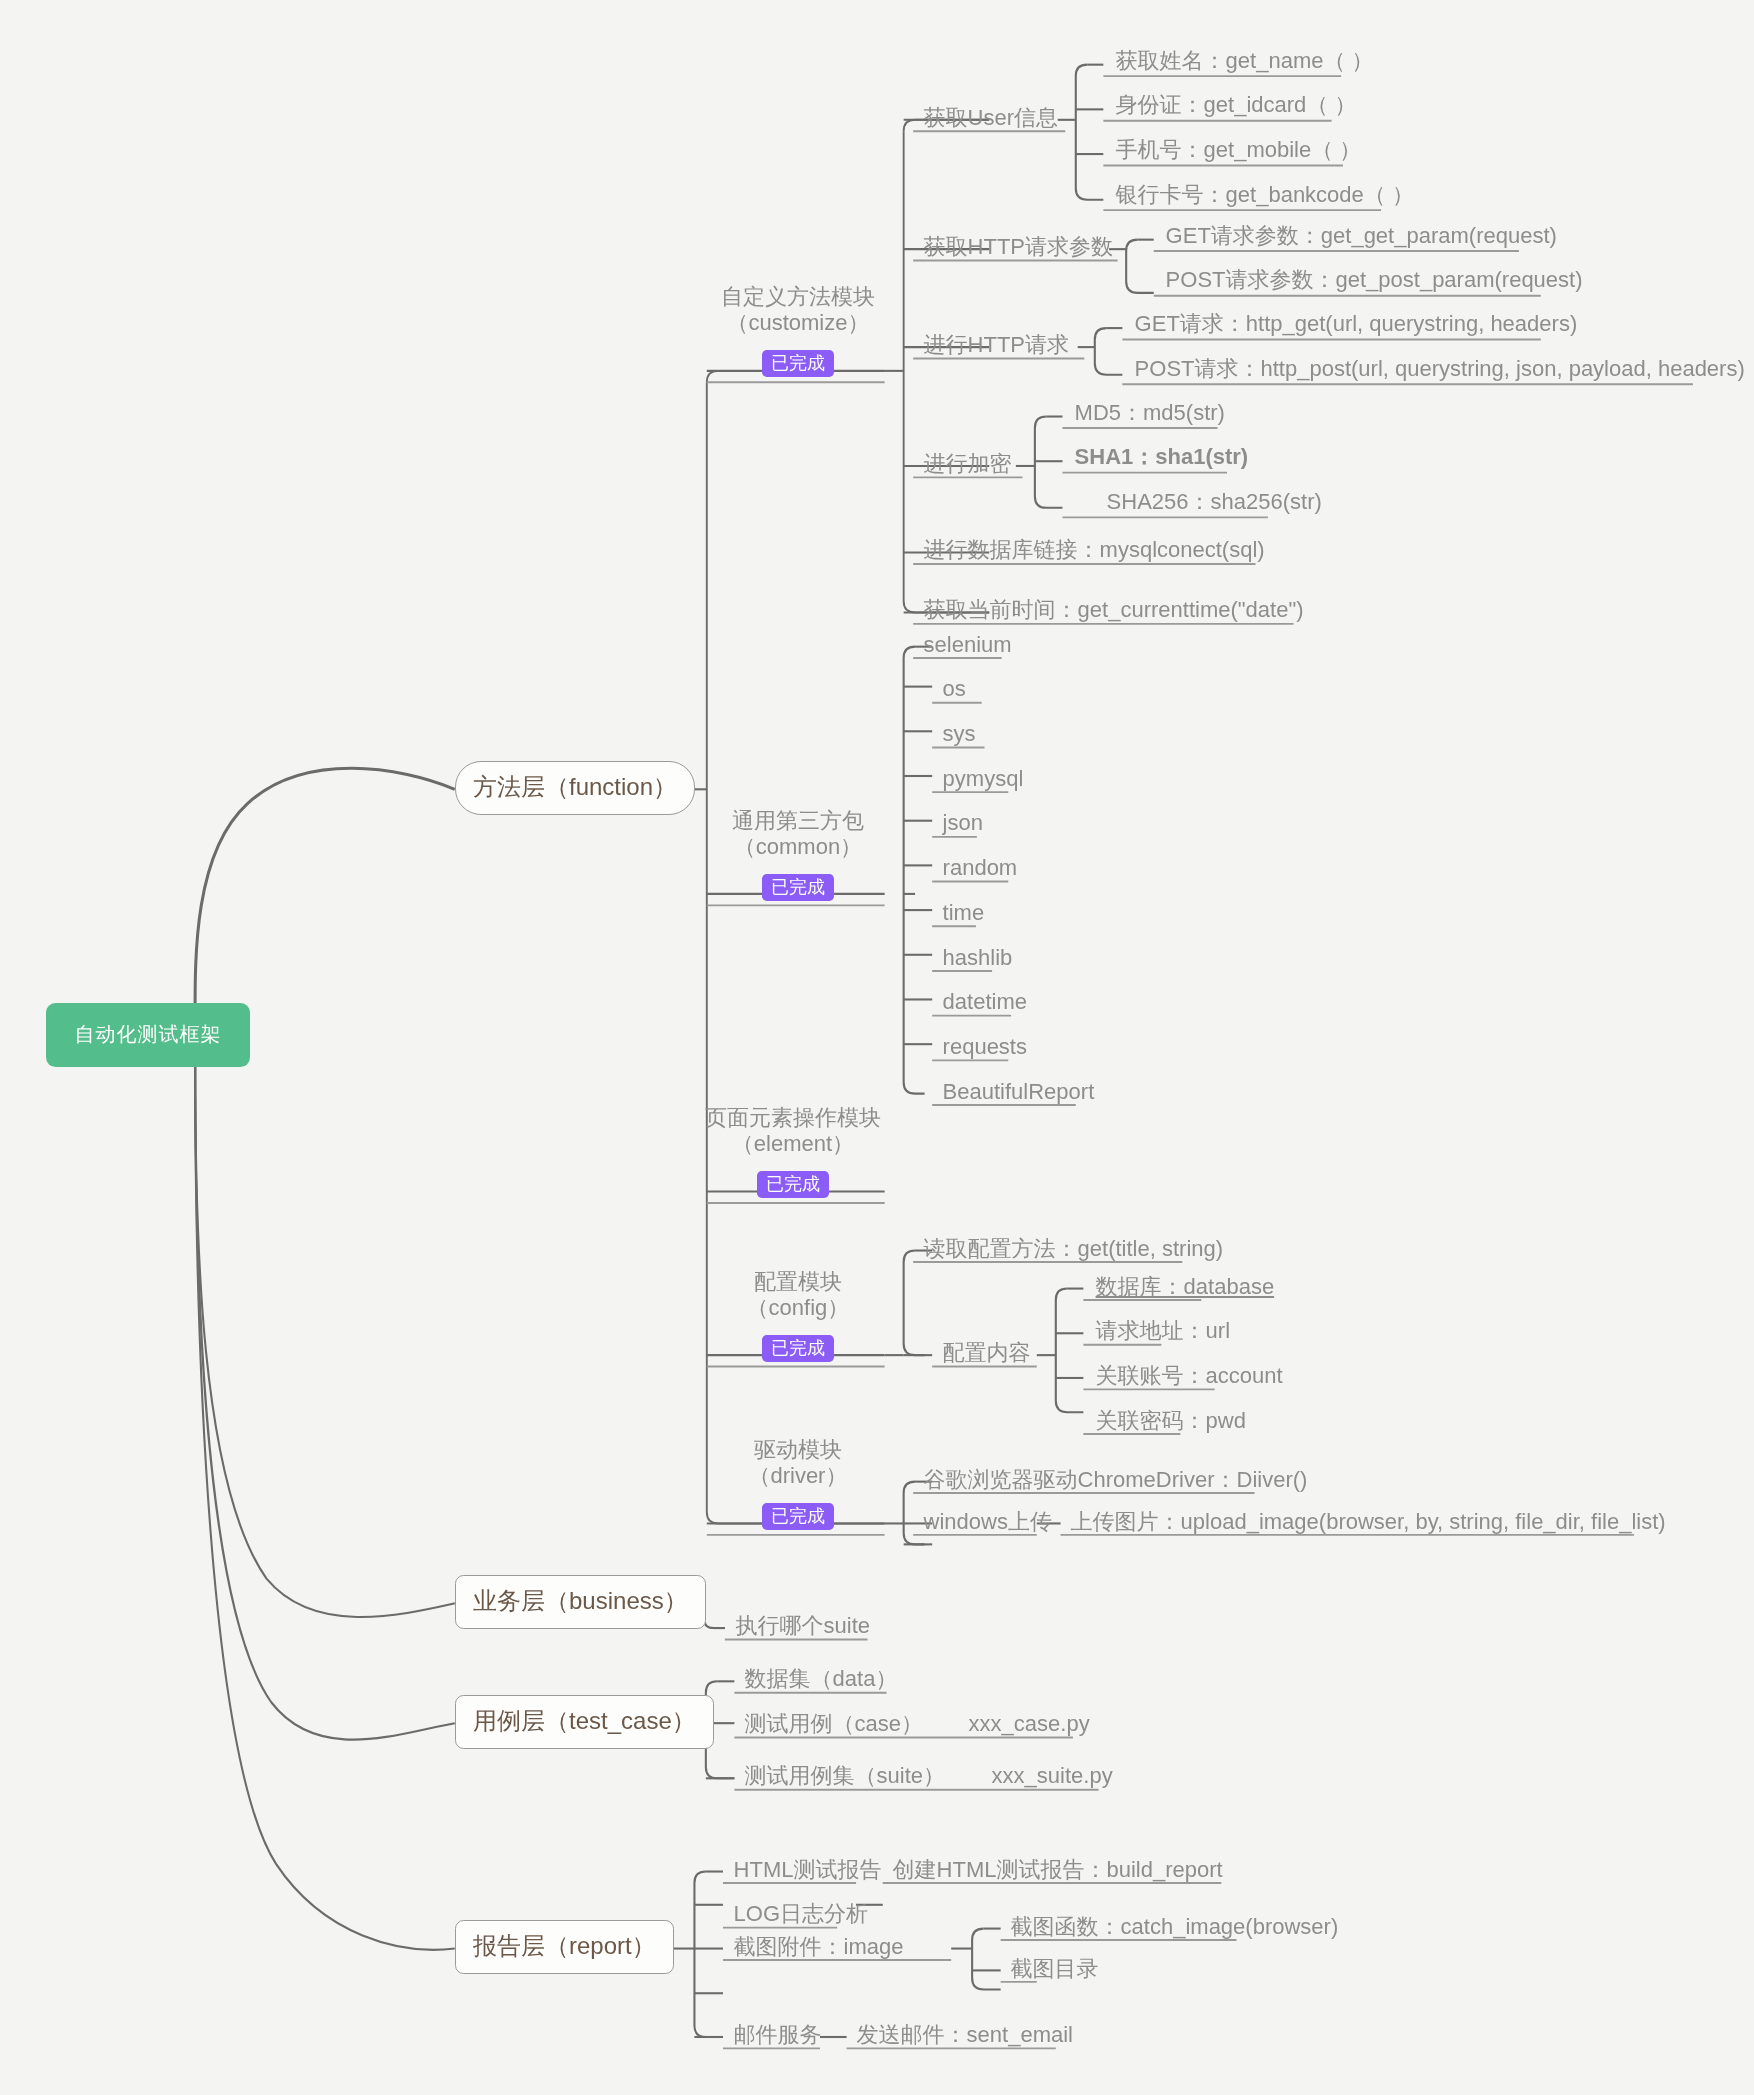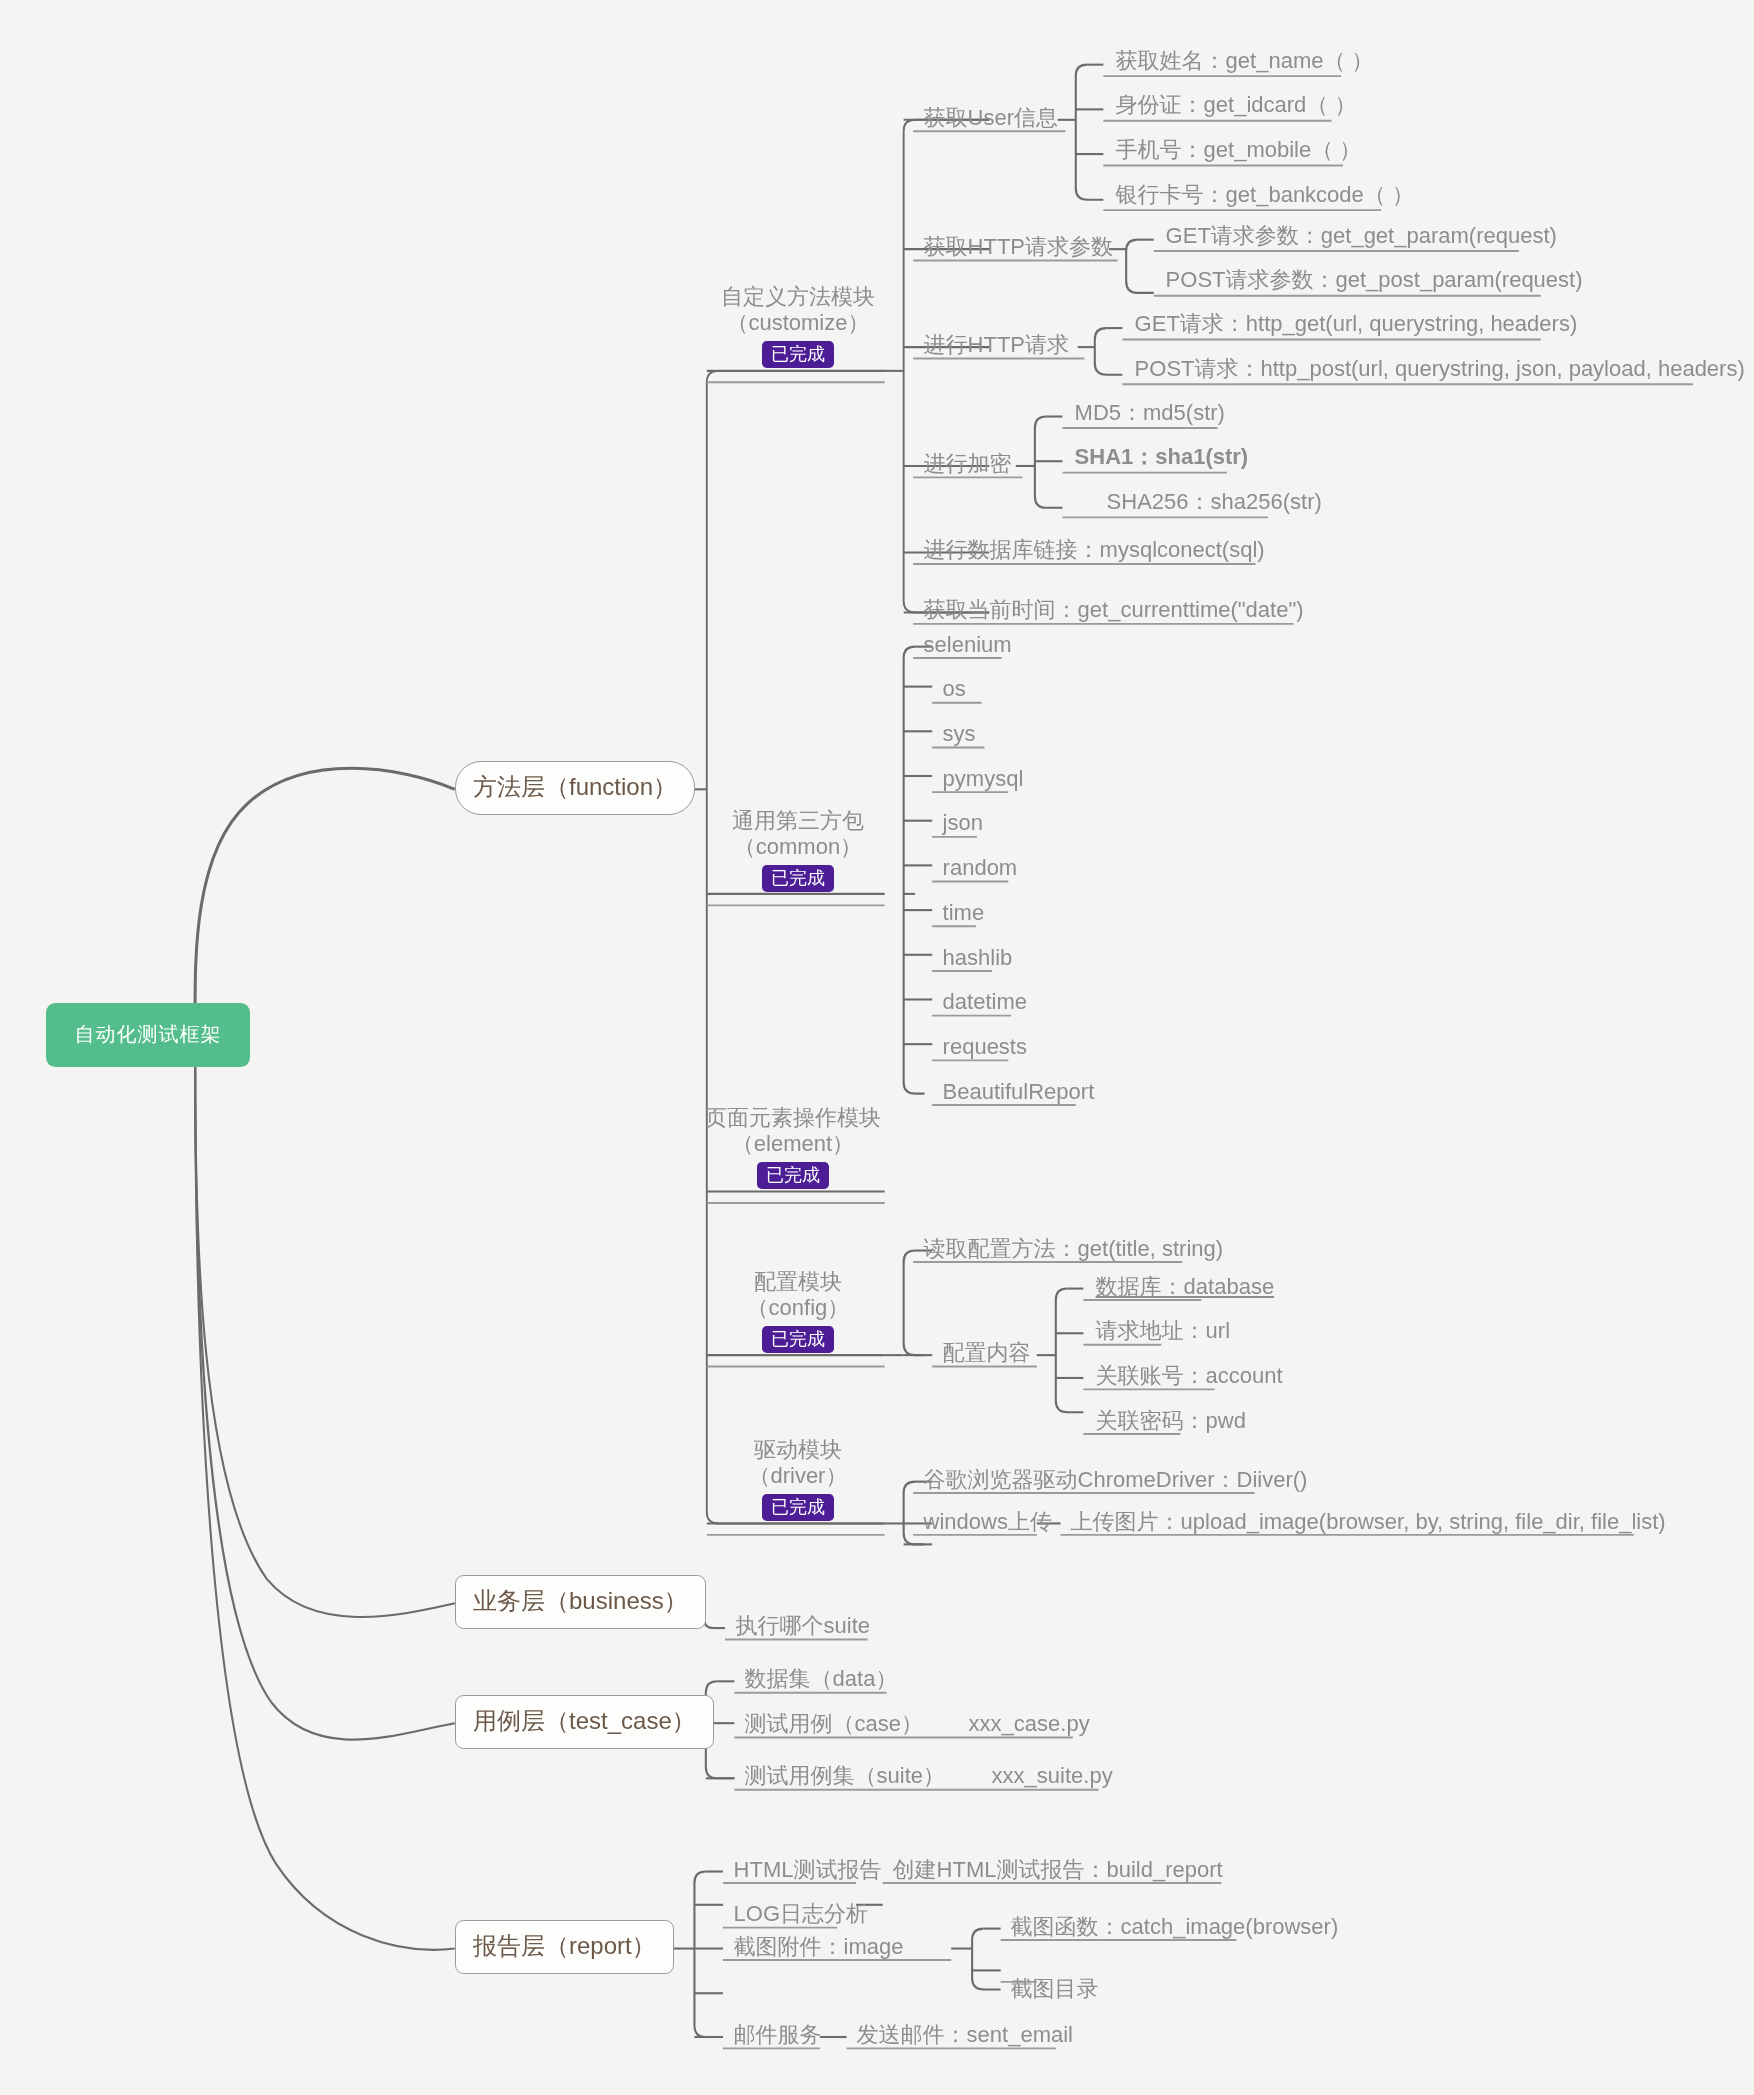--- a/index.html
+++ b/index.html
@@ -41,25 +41,25 @@
     font-size:22px;
     line-height:1.18;
     padding:1.9px 5.7px 3.8px 7.6px;
   }
   .mod{text-align:center;}
   .mod .l1{display:block;}
   .mod .l2{display:block;}
 
   .badge{
     display:inline-block;
-    background:#4c1d95;color:#ffffff;
+    background:#8b5cf6;color:#ffffff;
     border-radius:4.8px;
     font-size:18px;
     padding:2.9px 8.6px 3.8px 8.6px;
-    margin-top:5px;
+    margin-top:14px;
     line-height:1.15;
   }
 </style>
 </head>
 <body>
 
 <div id="canvas">
 
   <svg id="edges" viewBox="0 0 1845 2203">
     <g fill="none" stroke="#6b6b6b" stroke-width="2.2">
@@ -330,18 +330,18 @@
   <div class="node plain" style="left:737px;top:1709px;">测试用例（case）</div>
   <div class="node plain" style="left:961px;top:1709px;">xxx_case.py</div>
   <div class="node plain" style="left:737px;top:1761px;">测试用例集（suite）</div>
   <div class="node plain" style="left:984px;top:1761px;">xxx_suite.py</div>
 
   <div class="node plain" style="left:726px;top:1855px;">HTML测试报告</div>
   <div class="node plain" style="left:885px;top:1855px;">创建HTML测试报告：build_report</div>
   <div class="node plain" style="left:726px;top:1899px;">LOG日志分析</div>
   <div class="node plain" style="left:726px;top:1932px;">截图附件：image</div>
   <div class="node plain" style="left:1003px;top:1912px;">截图函数：catch_image(browser)</div>
-  <div class="node plain" style="left:1003px;top:1954px;margin-top:20px;">截图目录</div>
+  <div class="node plain" style="left:1003px;top:1954px;">截图目录</div>
   <div class="node plain" style="left:726px;top:2020px;">邮件服务</div>
   <div class="node plain" style="left:849px;top:2020px;">发送邮件：sent_email</div>
 
 </div>
 
 
 </body></html>

